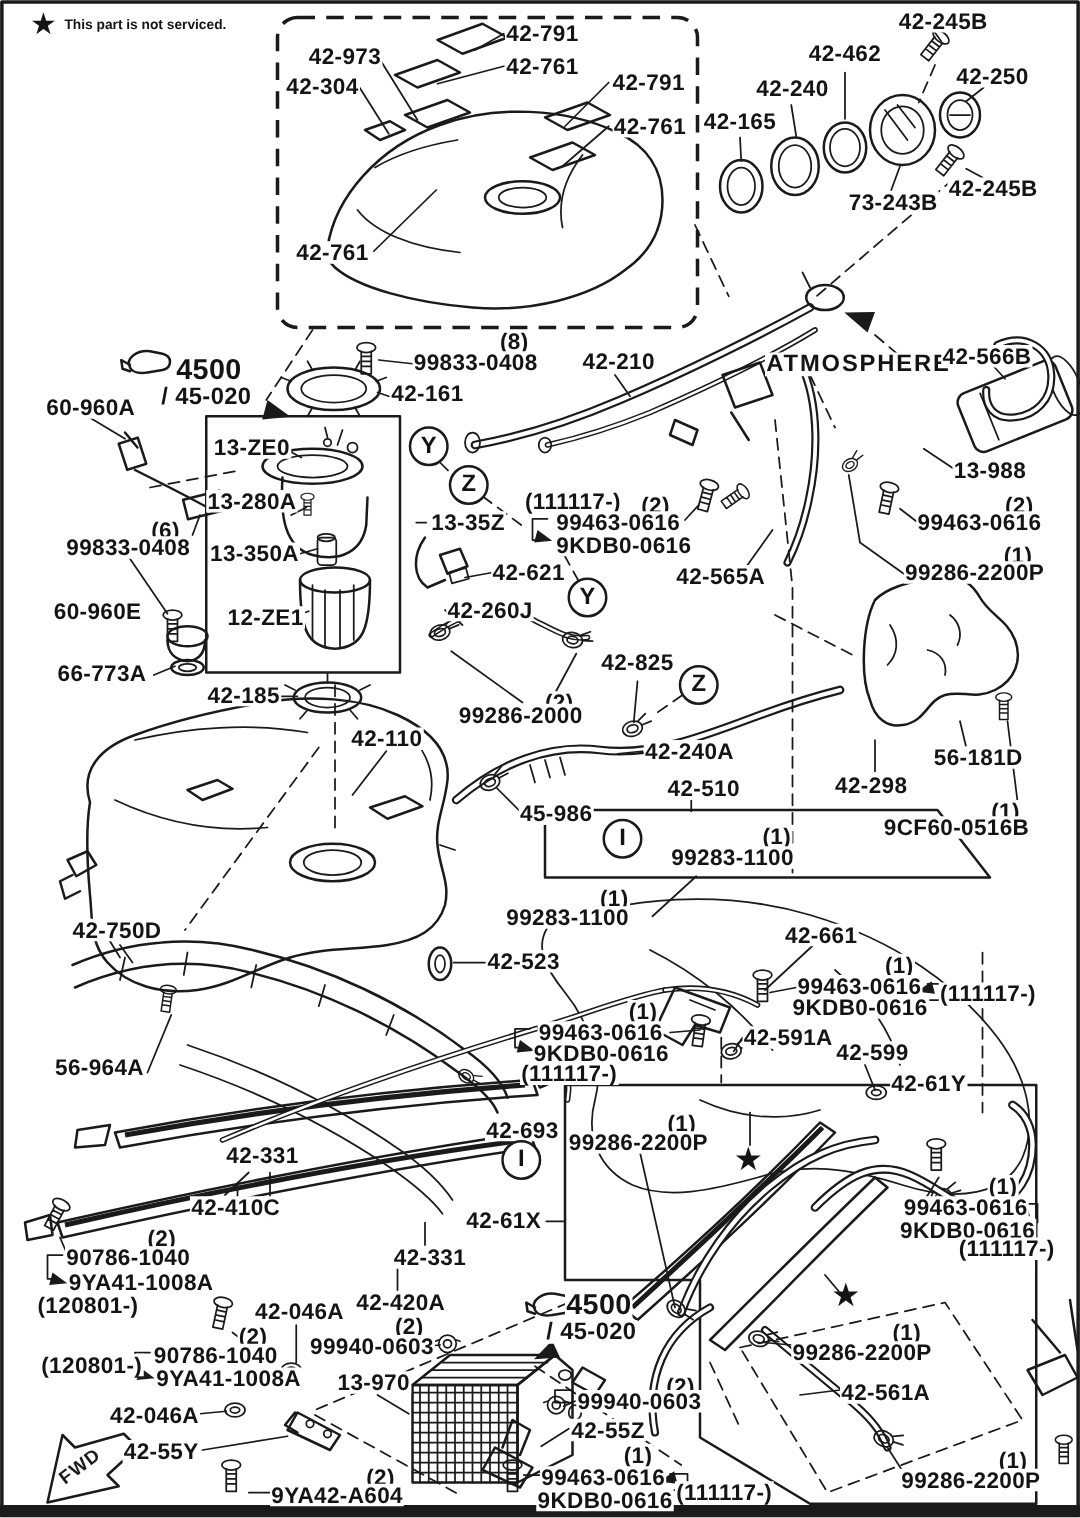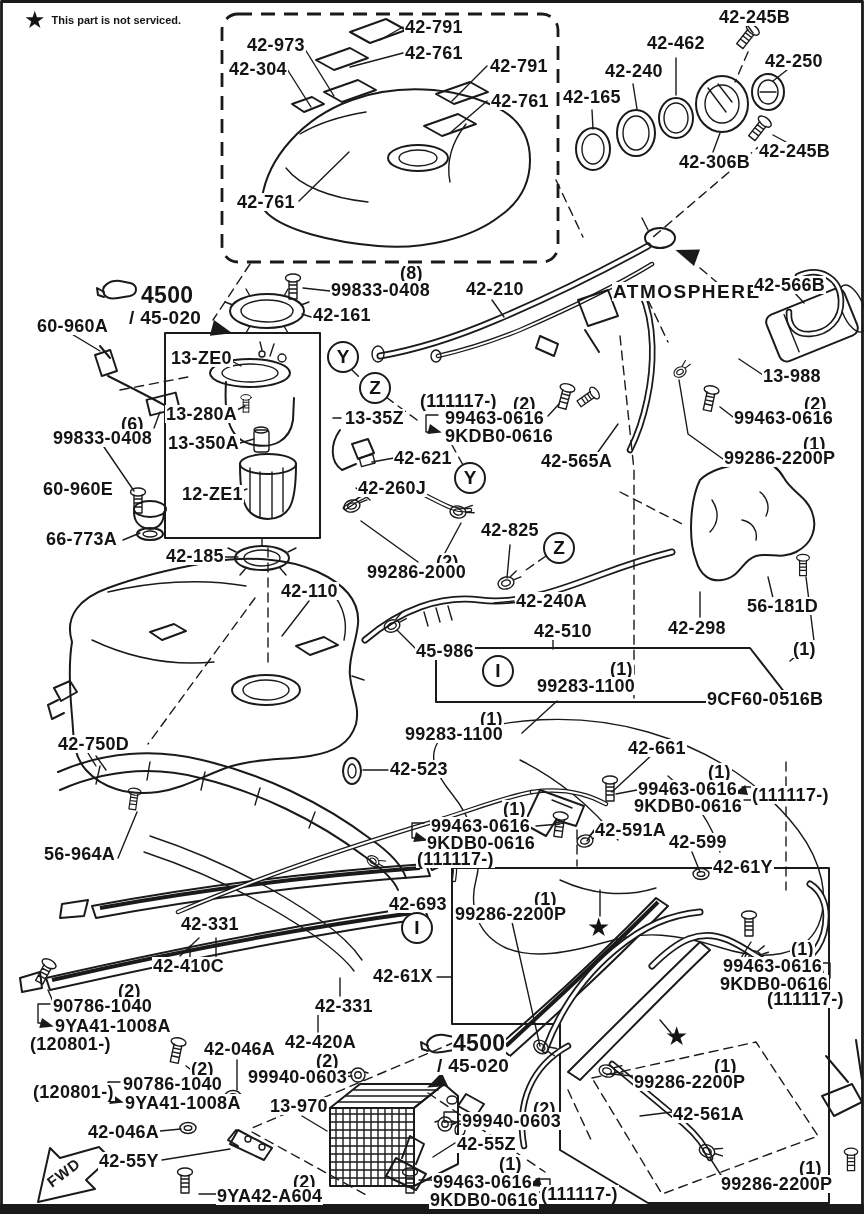--- a/index.html
+++ b/index.html
@@ -354,41 +354,41 @@
       <div class="lbl" style="left: 246px; top: 36px;">42-973</div>
       <div class="lbl" style="left: 404px; top: 44px;">42-761</div>
       <div class="lbl" style="left: 228px; top: 60px;">42-304</div>
       <div class="lbl" style="left: 489px; top: 57px;">42-791</div>
       <div class="lbl" style="left: 490px; top: 92px;">42-761</div>
       <div class="lbl" style="left: 718px; top: 8px;">42-245B</div>
       <div class="lbl" style="left: 646px; top: 34px;">42-462</div>
       <div class="lbl" style="left: 764px; top: 52px;">42-250</div>
       <div class="lbl" style="left: 604px; top: 62px;">42-240</div>
       <div class="lbl" style="left: 562px; top: 88px; text-align: center;">42-165</div>
-      <div class="lbl" style="left: 678px; top: 153px;">42-306B</div>
+      <div class="lbl" style="left: 678px; top: 153px;">73-243B</div>
       <div class="lbl" style="left: 758px; top: 142px;">42-245B</div>
       <div class="lbl" style="left: 236px; top: 193px;">42-761</div>
       <div class="lbl" style="left: 399px; top: 264px;">(8)</div>
       <div class="lbl" style="left: 330px; top: 281px;">99833-0408</div>
       <div class="lbl" style="left: 465px; top: 280px;">42-210</div>
       <div class="lbl" style="left: 140px; top: 284px; font-size: 23px;">4500</div>
       <div class="lbl" style="left: 128px; top: 308px; font-size: 19px;">/ 45-020</div>
       <div class="lbl" style="left: 312px; top: 306px;">42-161</div>
       <div class="lbl" style="left: 36px; top: 317px; text-align: right;">60-960A</div>
       <div class="lbl" style="left: 170px; top: 349px;">13-ZE0</div>
       <div class="lbl" style="left: 612px; top: 282px; font-size: 19px; letter-spacing: 1.5px;">ATMOSPHERE</div>
       <div class="lbl" style="left: 753px; top: 276px;">42-566B</div>
       <div class="lbl" style="left: 419px; top: 392px;">(111117-)</div>
       <div class="lbl" style="left: 512px; top: 395px;">(2)</div>
       <div class="lbl" style="left: 444px; top: 409px;">99463-0616</div>
       <div class="lbl" style="left: 444px; top: 427px;">9KDB0-0616</div>
       <div class="lbl" style="left: 762px; top: 367px;">13-988</div>
       <div class="lbl" style="left: 803px; top: 395px;">(2)</div>
       <div class="lbl" style="left: 733px; top: 409px;">99463-0616</div>
-      <div class="lbl" style="left: 165px; top: 405px; text-align: right;">13-280A</div>
+      <div class="lbl" style="left: 165px; top: 392px; text-align: right;">13-280A</div>
       <div class="lbl" style="left: 344px; top: 409px;">13-35Z</div>
       <div class="lbl" style="left: 120px; top: 415px;">(6)</div>
       <div class="lbl" style="left: 52px; top: 429px;">99833-0408</div>
       <div class="lbl" style="left: 167px; top: 434px;">13-350A</div>
       <div class="lbl" style="left: 802px; top: 435px;">(1)</div>
       <div class="lbl" style="left: 723px; top: 449px;">99286-2200P</div>
       <div class="lbl" style="left: 393px; top: 449px;">42-621</div>
       <div class="lbl" style="left: 540px; top: 452px;">42-565A</div>
       <div class="lbl" style="left: 42px; top: 480px;">60-960E</div>
       <div class="lbl" style="left: 357px; top: 479px;">42-260J</div>
@@ -400,21 +400,21 @@
       <div class="lbl" style="left: 165px; top: 547px;">42-185</div>
       <div class="lbl" style="left: 280px; top: 582px;">42-110</div>
       <div class="lbl" style="left: 515px; top: 592px;">42-240A</div>
       <div class="lbl" style="left: 533px; top: 622px;">42-510</div>
       <div class="lbl" style="left: 746px; top: 597px;">56-181D</div>
       <div class="lbl" style="left: 415px; top: 642px;">45-986</div>
       <div class="lbl" style="left: 667px; top: 619px;">42-298</div>
       <div class="lbl" style="left: 609px; top: 660px;">(1)</div>
       <div class="lbl" style="left: 536px; top: 677px;">99283-1100</div>
       <div class="lbl" style="left: 792px; top: 640px;">(1)</div>
-      <div class="lbl" style="left: 706px; top: 690px;">9CF60-0516B</div>
+      <div class="lbl" style="left: 706px; top: 653px;">9CF60-0516B</div>
       <div class="lbl" style="left: 479px; top: 710px;">(1)</div>
       <div class="lbl" style="left: 404px; top: 725px;">99283-1100</div>
       <div class="lbl" style="left: 57px; top: 735px;">42-750D</div>
       <div class="lbl" style="left: 627px; top: 739px;">42-661</div>
       <div class="lbl" style="left: 389px; top: 760px;">42-523</div>
       <div class="lbl" style="left: 707px; top: 763px;">(1)</div>
       <div class="lbl" style="left: 637px; top: 780px;">99463-0616</div>
       <div class="lbl" style="left: 633px; top: 797px;">9KDB0-0616</div>
       <div class="lbl" style="left: 751px; top: 786px;">(111117-)</div>
       <div class="lbl" style="left: 502px; top: 800px;">(1)</div>

